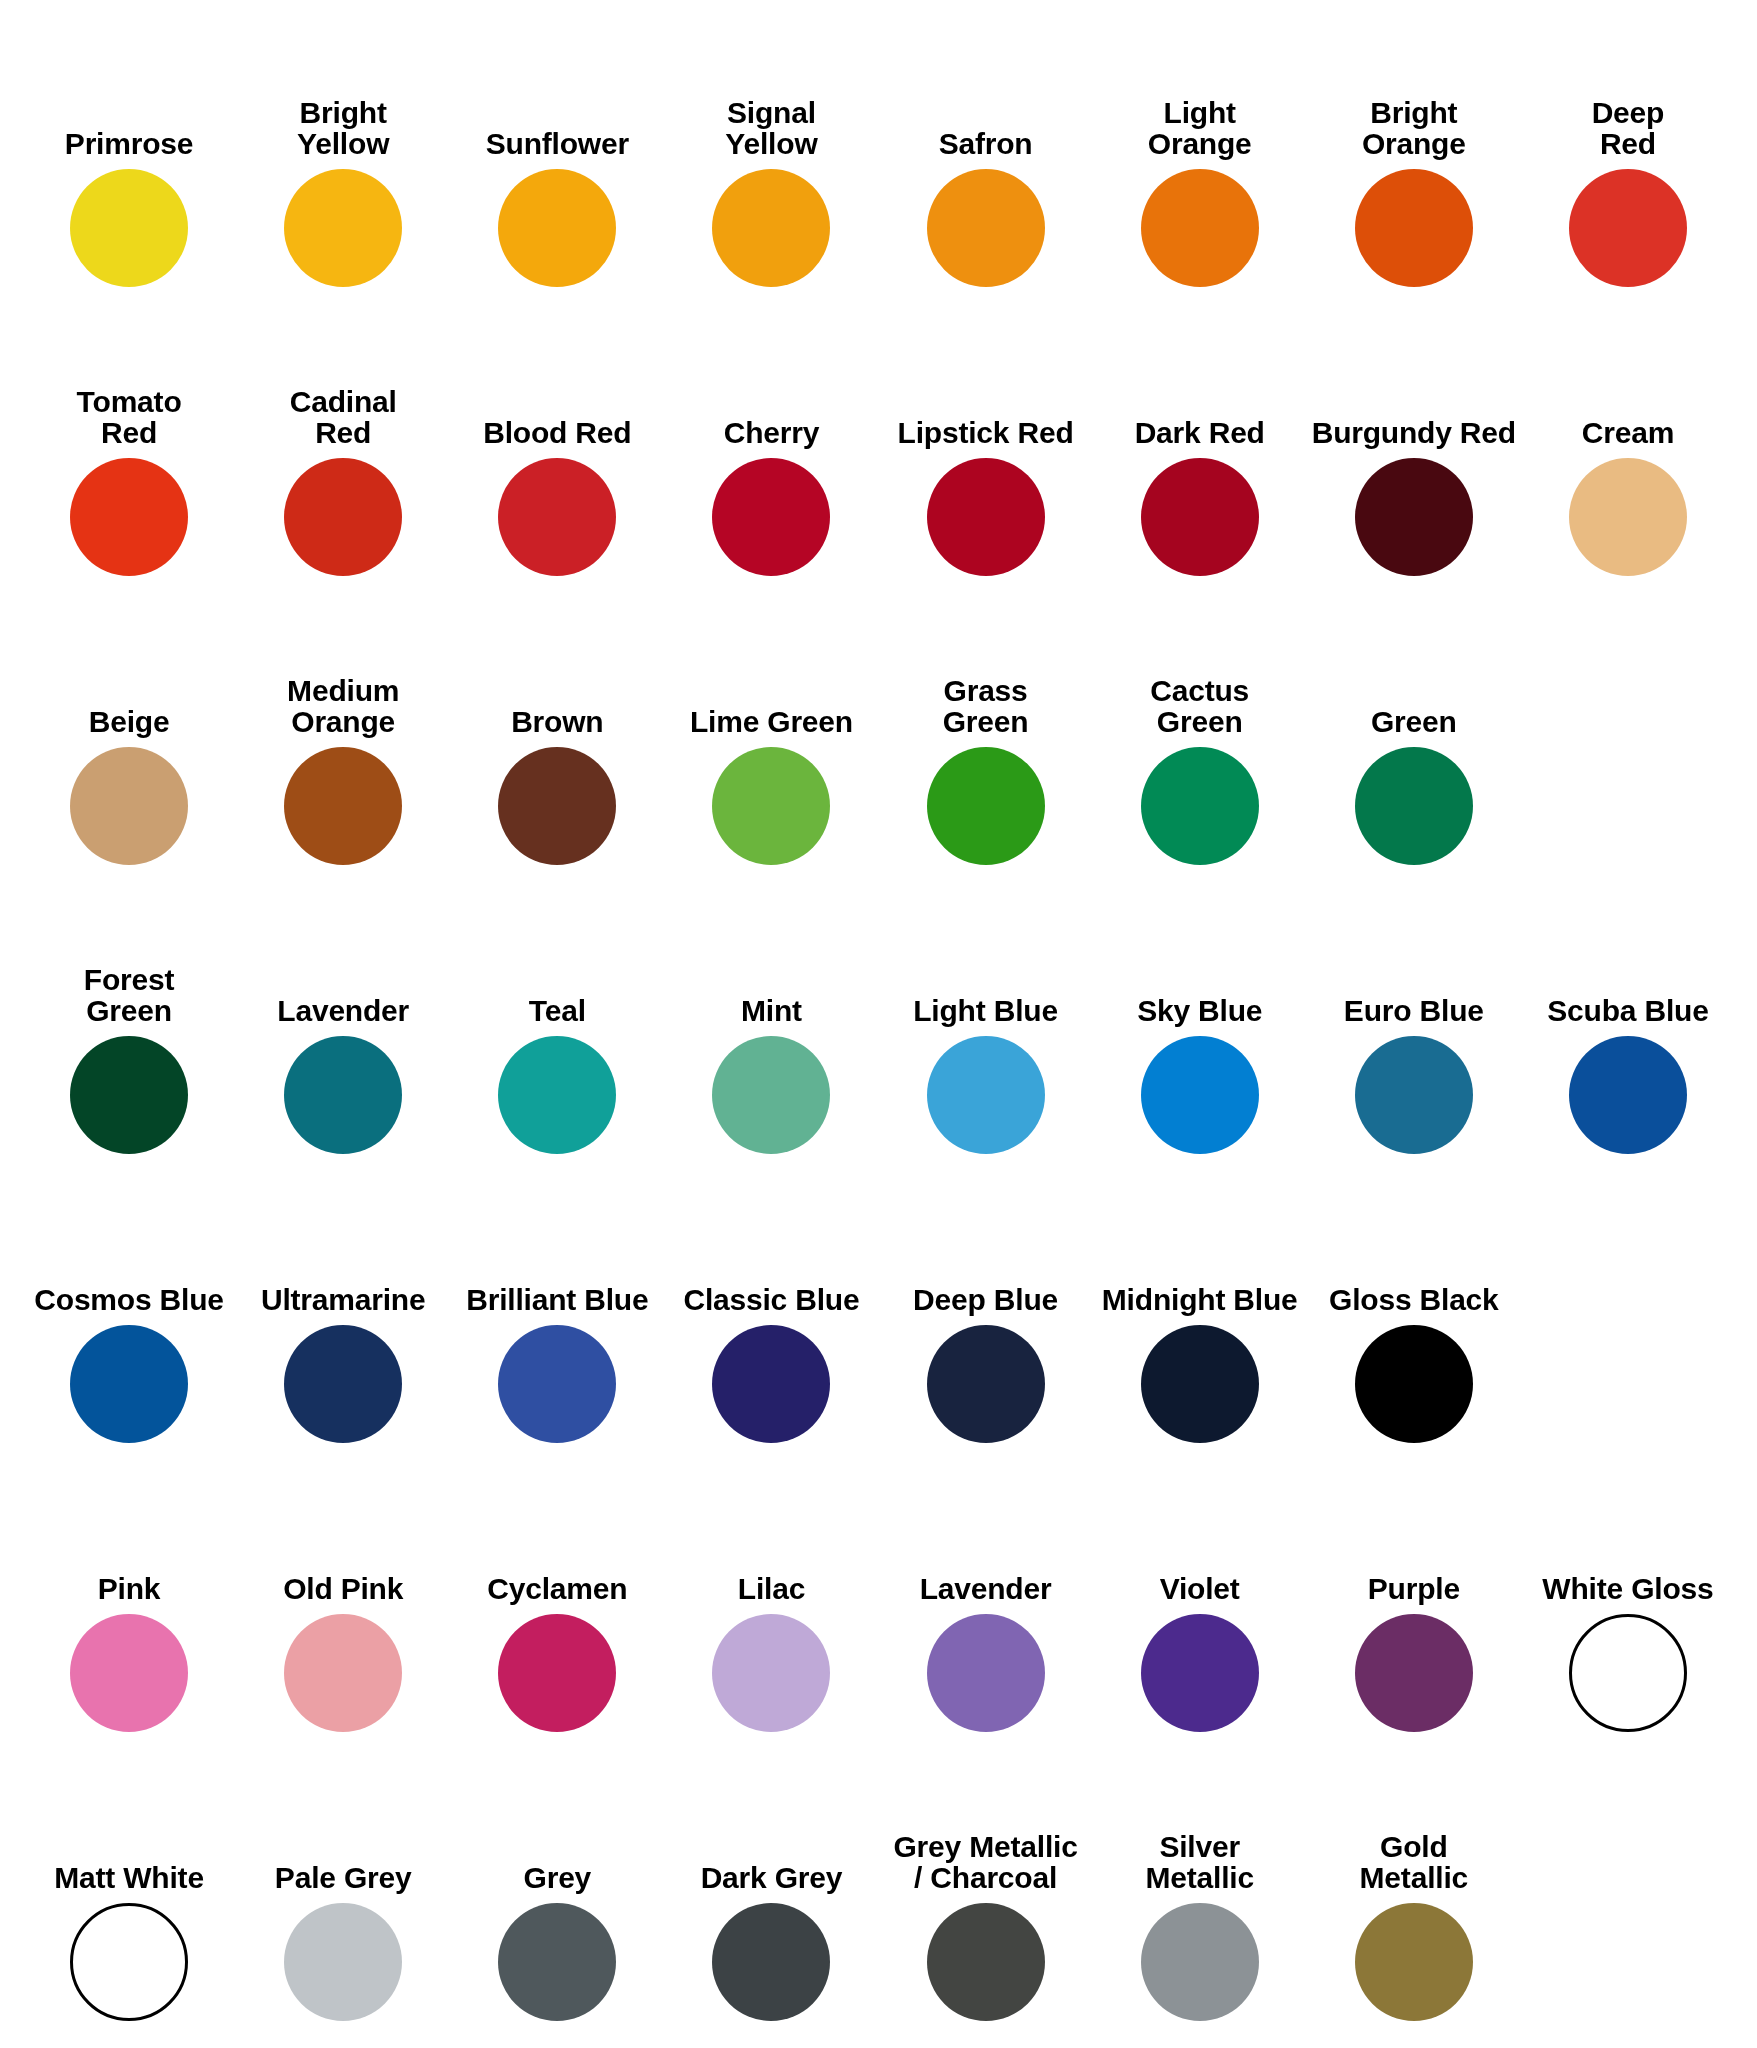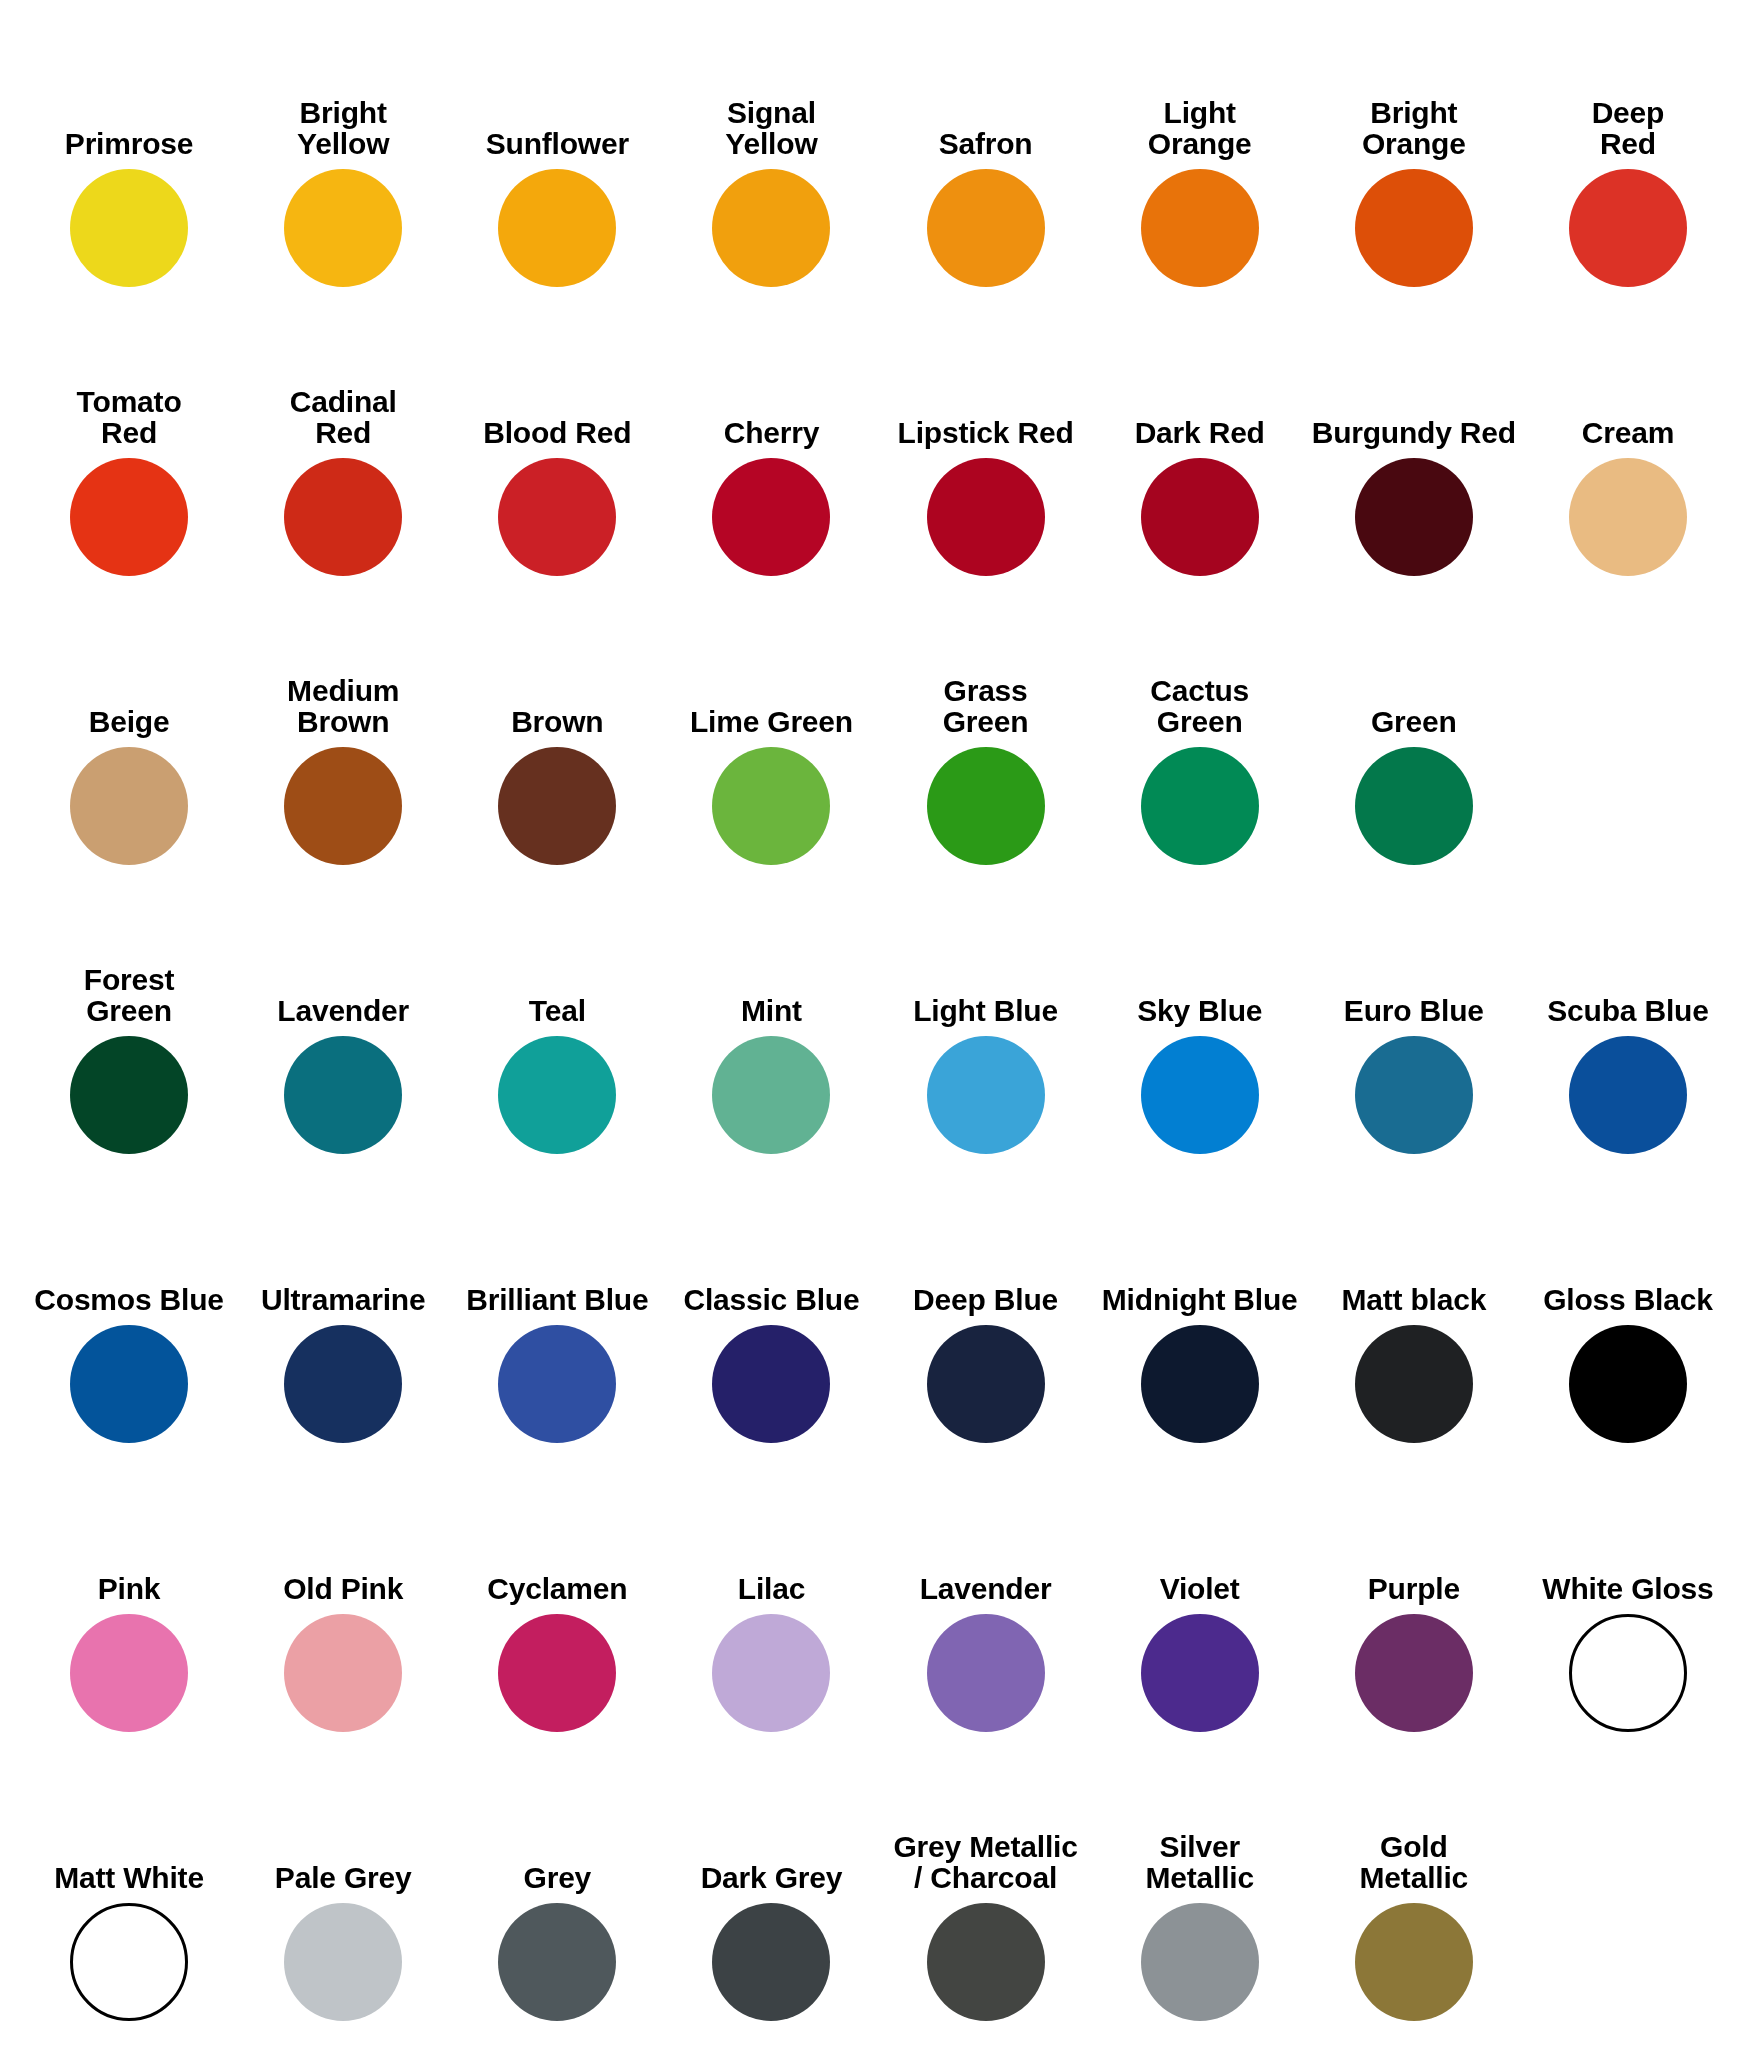--- a/index.html
+++ b/index.html
@@ -135,21 +135,21 @@
         <div class="swatch-dot" style="background: rgb(233, 187, 130);"></div>
       </div>
     </div>
     <div class="swatch-row">
       <div class="swatch-cell">
         <div class="swatch-label">Beige</div>
         <div class="swatch-dot" style="background: rgb(202, 159, 113);"></div>
       </div>
       <div class="swatch-cell">
         <div class="swatch-label">Medium
-Brown</div>
+Orange</div>
         <div class="swatch-dot" style="background: rgb(158, 77, 22);"></div>
       </div>
       <div class="swatch-cell">
         <div class="swatch-label">Brown</div>
         <div class="swatch-dot" style="background: rgb(102, 48, 31);"></div>
       </div>
       <div class="swatch-cell">
         <div class="swatch-label">Lime Green</div>
         <div class="swatch-dot" style="background: rgb(107, 181, 61);"></div>
       </div>
@@ -222,24 +222,20 @@
       </div>
       <div class="swatch-cell">
         <div class="swatch-label">Deep Blue</div>
         <div class="swatch-dot" style="background: rgb(24, 35, 63);"></div>
       </div>
       <div class="swatch-cell">
         <div class="swatch-label">Midnight Blue</div>
         <div class="swatch-dot" style="background: rgb(13, 25, 47);"></div>
       </div>
       <div class="swatch-cell">
-        <div class="swatch-label">Matt black</div>
-        <div class="swatch-dot" style="background: rgb(31, 33, 35);"></div>
-      </div>
-      <div class="swatch-cell">
         <div class="swatch-label">Gloss Black</div>
         <div class="swatch-dot" style="background: rgb(0, 0, 0);"></div>
       </div>
     </div>
     <div class="swatch-row">
       <div class="swatch-cell">
         <div class="swatch-label">Pink</div>
         <div class="swatch-dot" style="background: rgb(232, 115, 174);"></div>
       </div>
       <div class="swatch-cell">

